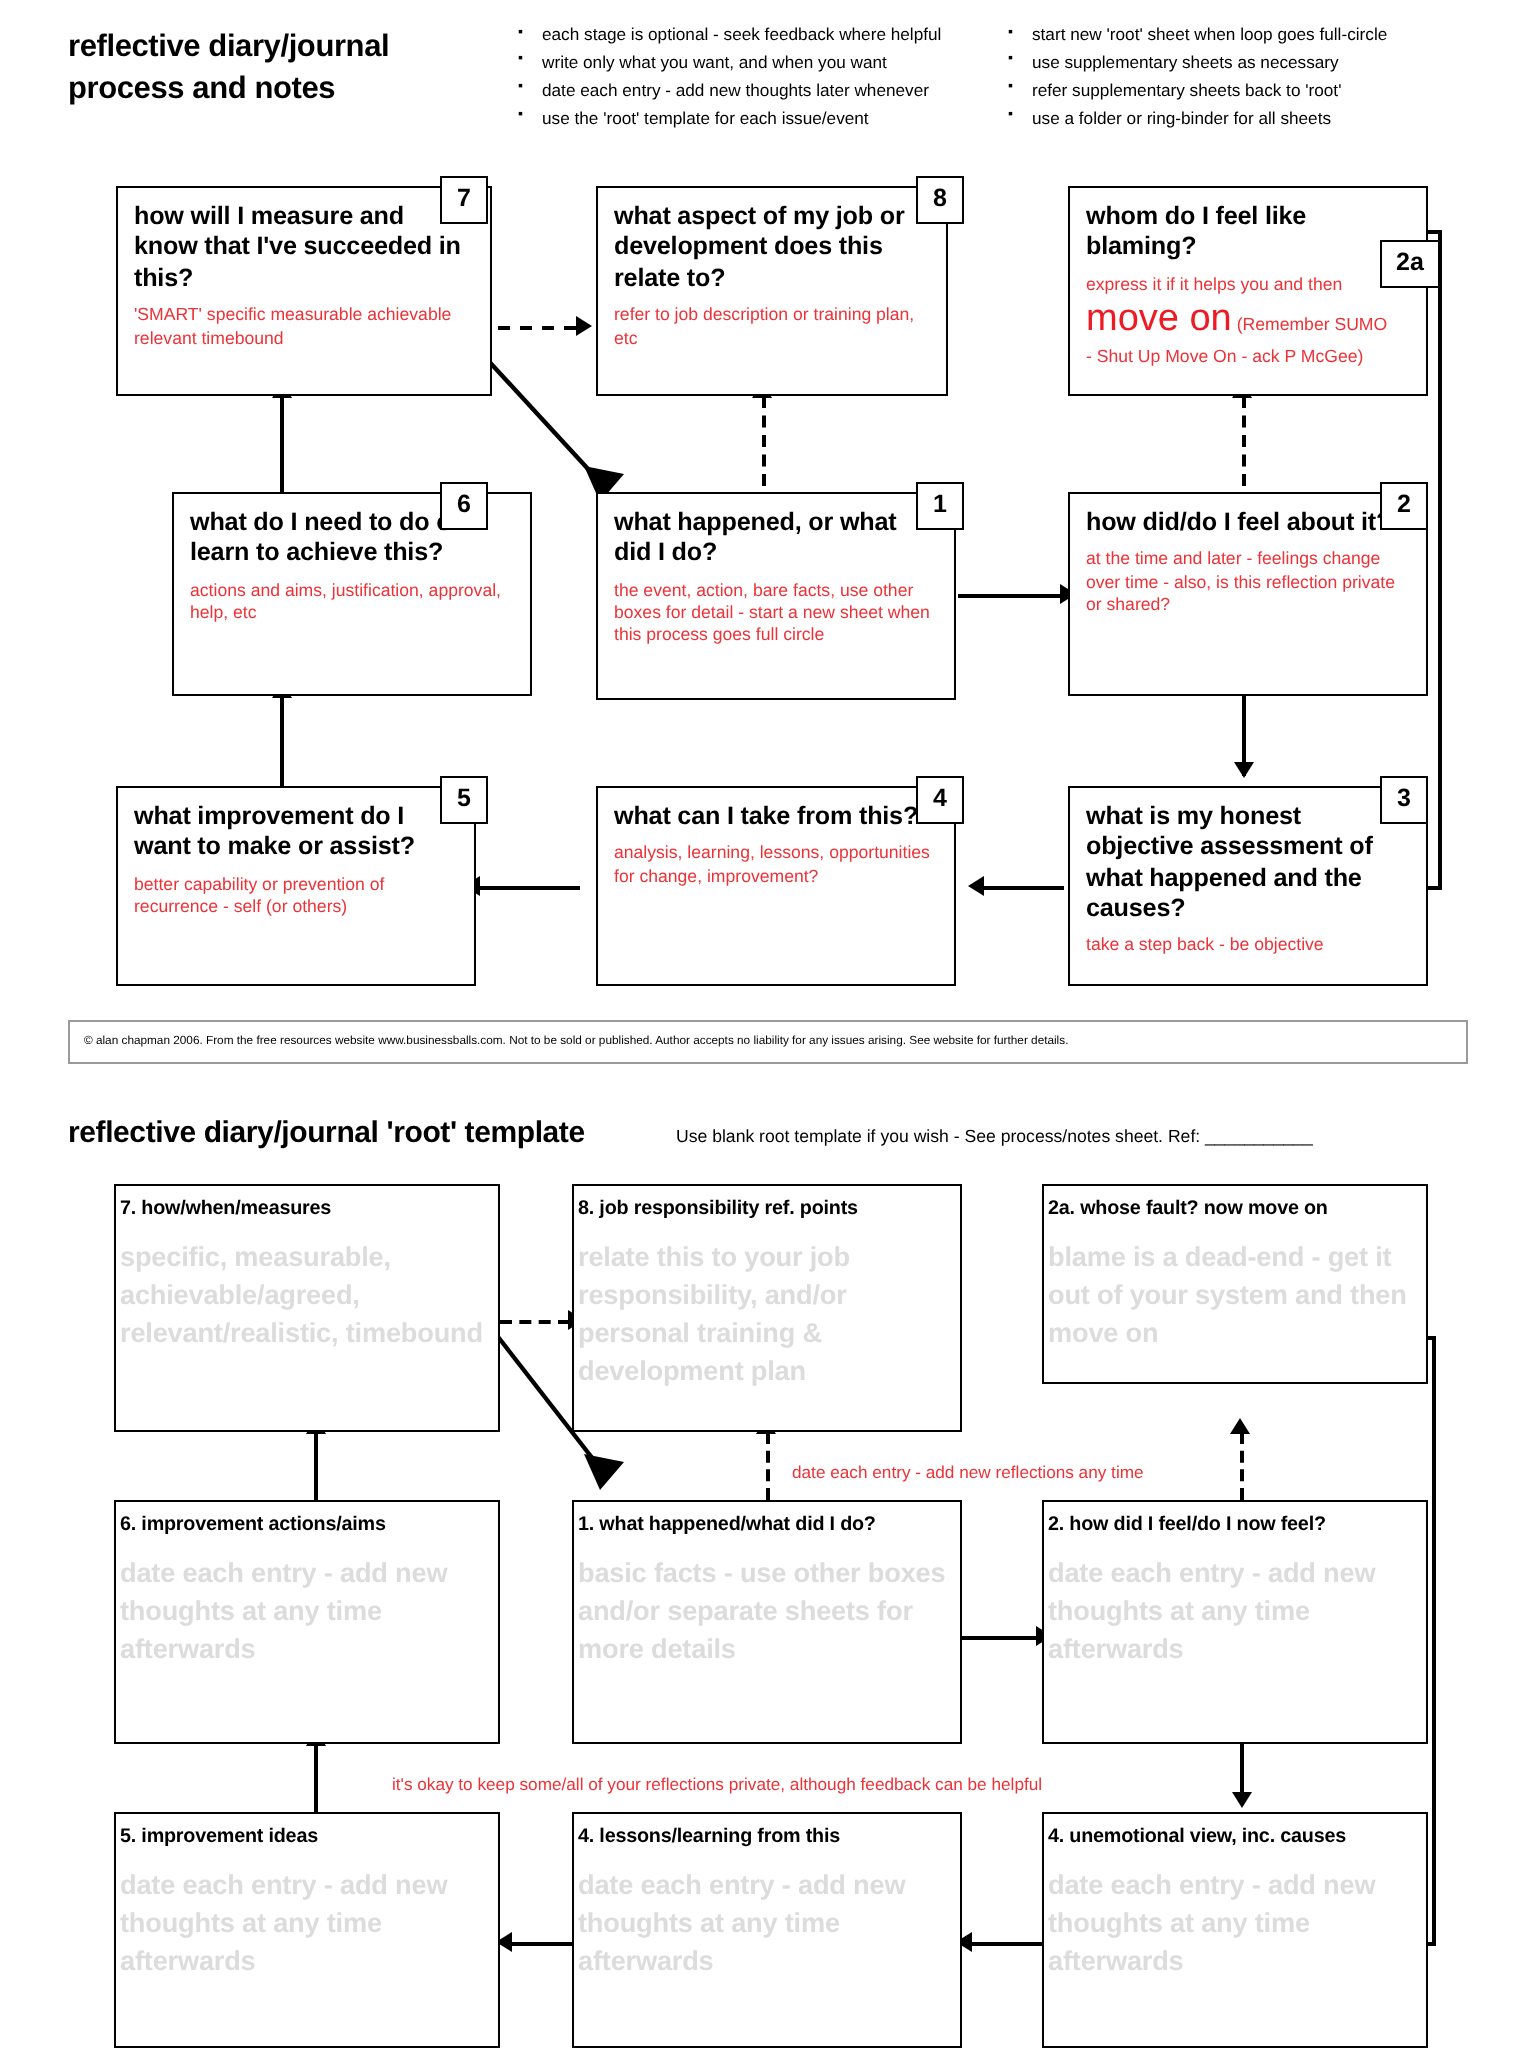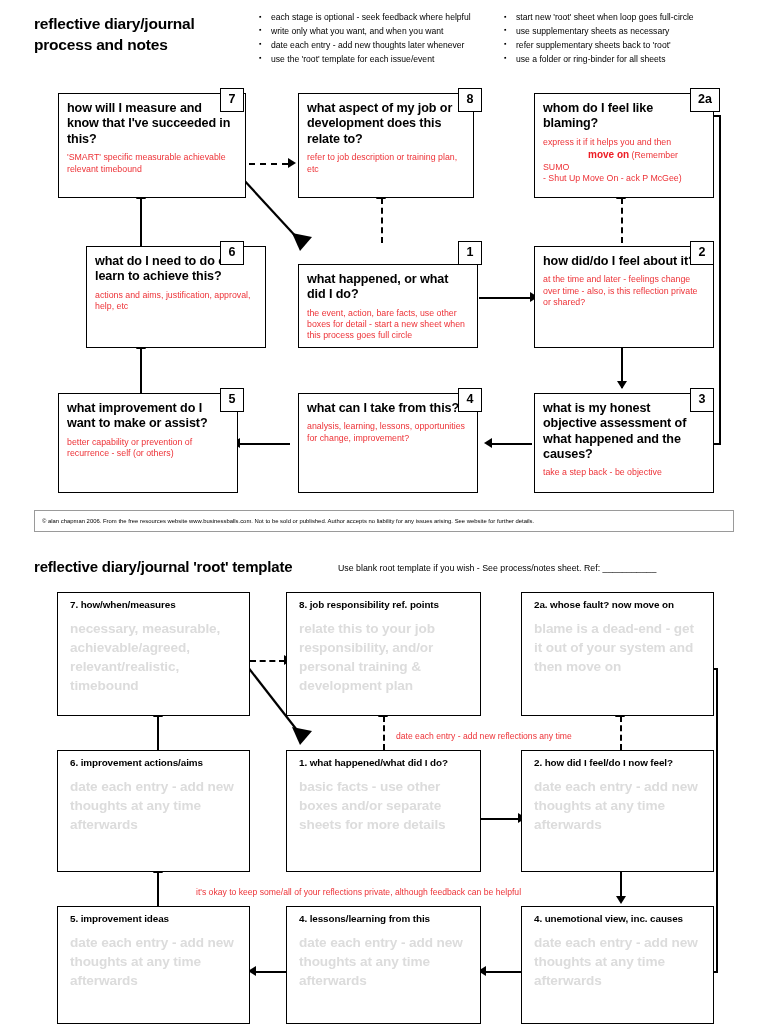--- a/index.html
+++ b/index.html
@@ -32,22 +32,22 @@
     margin:0 0 5px 0;font-size:12.6px;font-weight:bold;line-height:1.22;
     letter-spacing:-0.1px;
   }
   .box p{margin:0;font-size:8.8px;line-height:1.30;color:#ed3237;}
   .box p.tight{line-height:1.26;}
   .num{
     position:absolute;border:1.3px solid #000;background:#fff;
     font-weight:bold;font-size:12.5px;text-align:center;
     width:22px;height:22px;line-height:20px;z-index:5;
   }
-  .num.wide{width:28px;}
-  .moveon{font-size:10px;font-weight:bold;color:#ed1c24;margin-left:45px;}
+  .num.wide{width:28px;margin-top:32px;}
+  .moveon{font-size:19px;font-weight:normal;color:#ed1c24;}
   .sml{font-size:8.8px;font-weight:normal;}
 
   
   .ln{position:absolute;background:#000;z-index:1;}
   .h{height:1.8px;}
   .v{width:1.8px;}
   .dash-v{position:absolute;width:0;border-left:2.2px dashed #000;z-index:1;}
   .dash-h{position:absolute;height:0;border-top:2.2px dashed #000;z-index:1;}
   .arw{position:absolute;width:0;height:0;z-index:2;}
   .arw-u{border-left:5px solid transparent;border-right:5px solid transparent;border-bottom:8px solid #000;}
@@ -66,21 +66,21 @@
   
   .tpl-title{
     position:absolute;left:34px;top:558px;font-weight:bold;font-size:15px;
     letter-spacing:-0.2px;
   }
   .tpl-sub{
     position:absolute;left:338px;top:563px;font-size:8.8px;white-space:nowrap;
   }
   .tbox{
     position:absolute;border:1.3px solid #000;background:#fff;
-    box-sizing:border-box;padding:6px 12px;overflow:hidden;z-index:3;
+    box-sizing:border-box;padding:6px 2px;overflow:hidden;z-index:3;
   }
   .tbox h4{margin:0 0 9px 0;font-size:9.9px;font-weight:bold;letter-spacing:-0.1px;}
   .tbox p{
     margin:0;font-size:13.6px;font-weight:bold;line-height:1.40;
     color:#dcdcdc;letter-spacing:-0.1px;
   }
   .note{position:absolute;font-size:8.6px;color:#ed3237;white-space:nowrap;z-index:4;}
 </style>
 </head>
 <body>
@@ -168,21 +168,21 @@
       </p>
     </div>
     <div class="num wide" style="left:690px;top:88px;">2a</div>
 
     <div class="box" style="left:58px;top:246px;width:180px;height:102px;margin-left:28px;">
       <h3>what do I need to do or learn to achieve this?</h3>
       <p>actions and aims, justification, approval, help, etc</p>
     </div>
     <div class="num" style="left:220px;top:241px;">6</div>
 
-    <div class="box" style="left:298px;top:264px;width:180px;height:84px;">
+    <div class="box" style="left:298px;top:246px;width:180px;height:104px;">
       <h3>what happened, or what did I do?</h3>
       <p class="tight">the event, action, bare facts, use other boxes for detail - start a new sheet when this process goes full circle</p>
     </div>
     <div class="num" style="left:458px;top:241px;">1</div>
 
     <div class="box" style="left:534px;top:246px;width:180px;height:102px;">
       <h3>how did/do I feel about it?</h3>
       <p>at the time and later - feelings change over time - also, is this reflection private or shared?</p>
     </div>
     <div class="num" style="left:690px;top:241px;">2</div>
@@ -235,27 +235,27 @@
     <div class="arw arw-l" style="left:478px;top:966px;"></div>
     <div class="ln h" style="left:253px;top:971px;width:38px;"></div>
     <div class="arw arw-l" style="left:248px;top:966px;"></div>
     <div class="ln v" style="left:716px;top:668px;height:303px;"></div>
     <div class="ln h" style="left:621px;top:668px;width:97px;"></div>
     <div class="ln h" style="left:676px;top:971px;width:42px;"></div>
     <div class="arw arw-l" style="left:671px;top:966px;"></div>
 
     <div class="tbox" style="left:57px;top:592px;width:193px;height:124px;">
       <h4>7. how/when/measures</h4>
-      <p>necessary, measurable, achievable/agreed, relevant/realistic, timebound</p>
+      <p>specific, measurable, achievable/agreed, relevant/realistic, timebound</p>
     </div>
     <div class="tbox" style="left:286px;top:592px;width:195px;height:124px;">
       <h4>8. job responsibility ref. points</h4>
       <p>relate this to your job responsibility, and/or personal  training &amp; development plan</p>
     </div>
-    <div class="tbox" style="left:521px;top:592px;width:193px;height:124px;">
+    <div class="tbox" style="left:521px;top:592px;width:193px;height:100px;">
       <h4>2a. whose fault?   now move on</h4>
       <p>blame is a dead-end - get it out of your system and then move on</p>
     </div>
 
     <div class="note" style="left:396px;top:731px;">date each entry - add new reflections any time</div>
 
     <div class="tbox" style="left:57px;top:750px;width:193px;height:122px;">
       <h4>6. improvement actions/aims</h4>
       <p>date each entry - add new thoughts at any time afterwards</p>
     </div>

